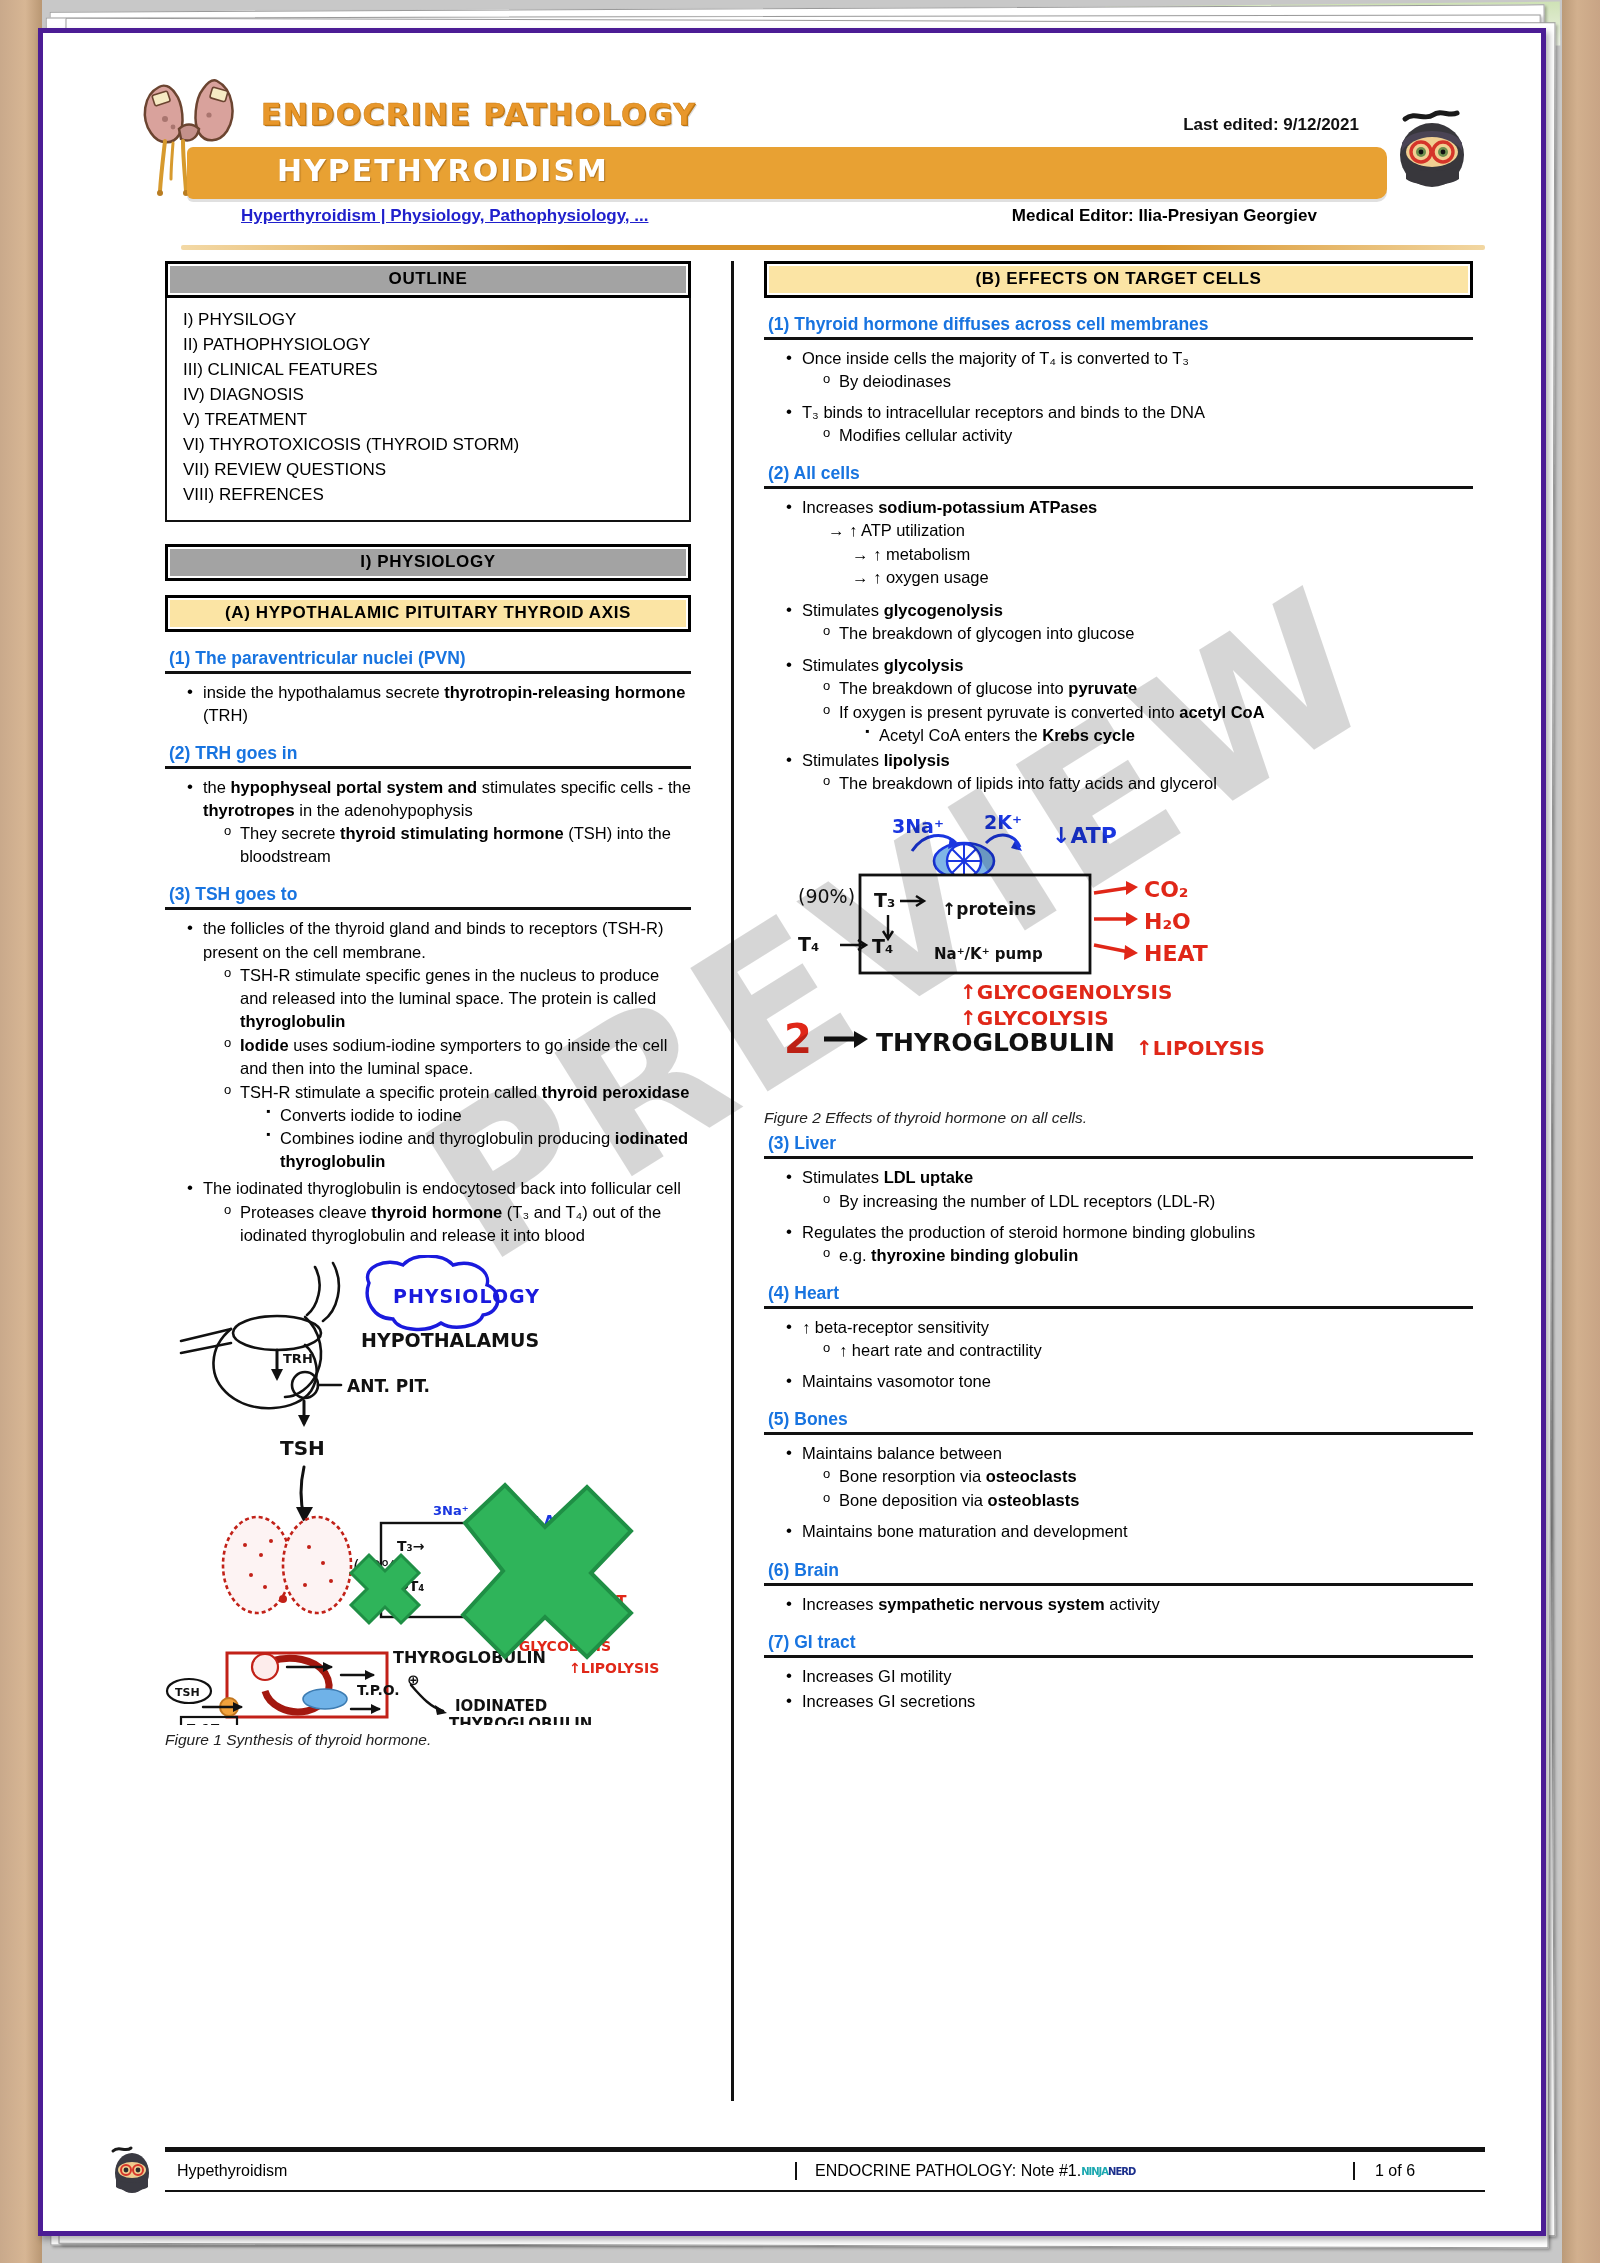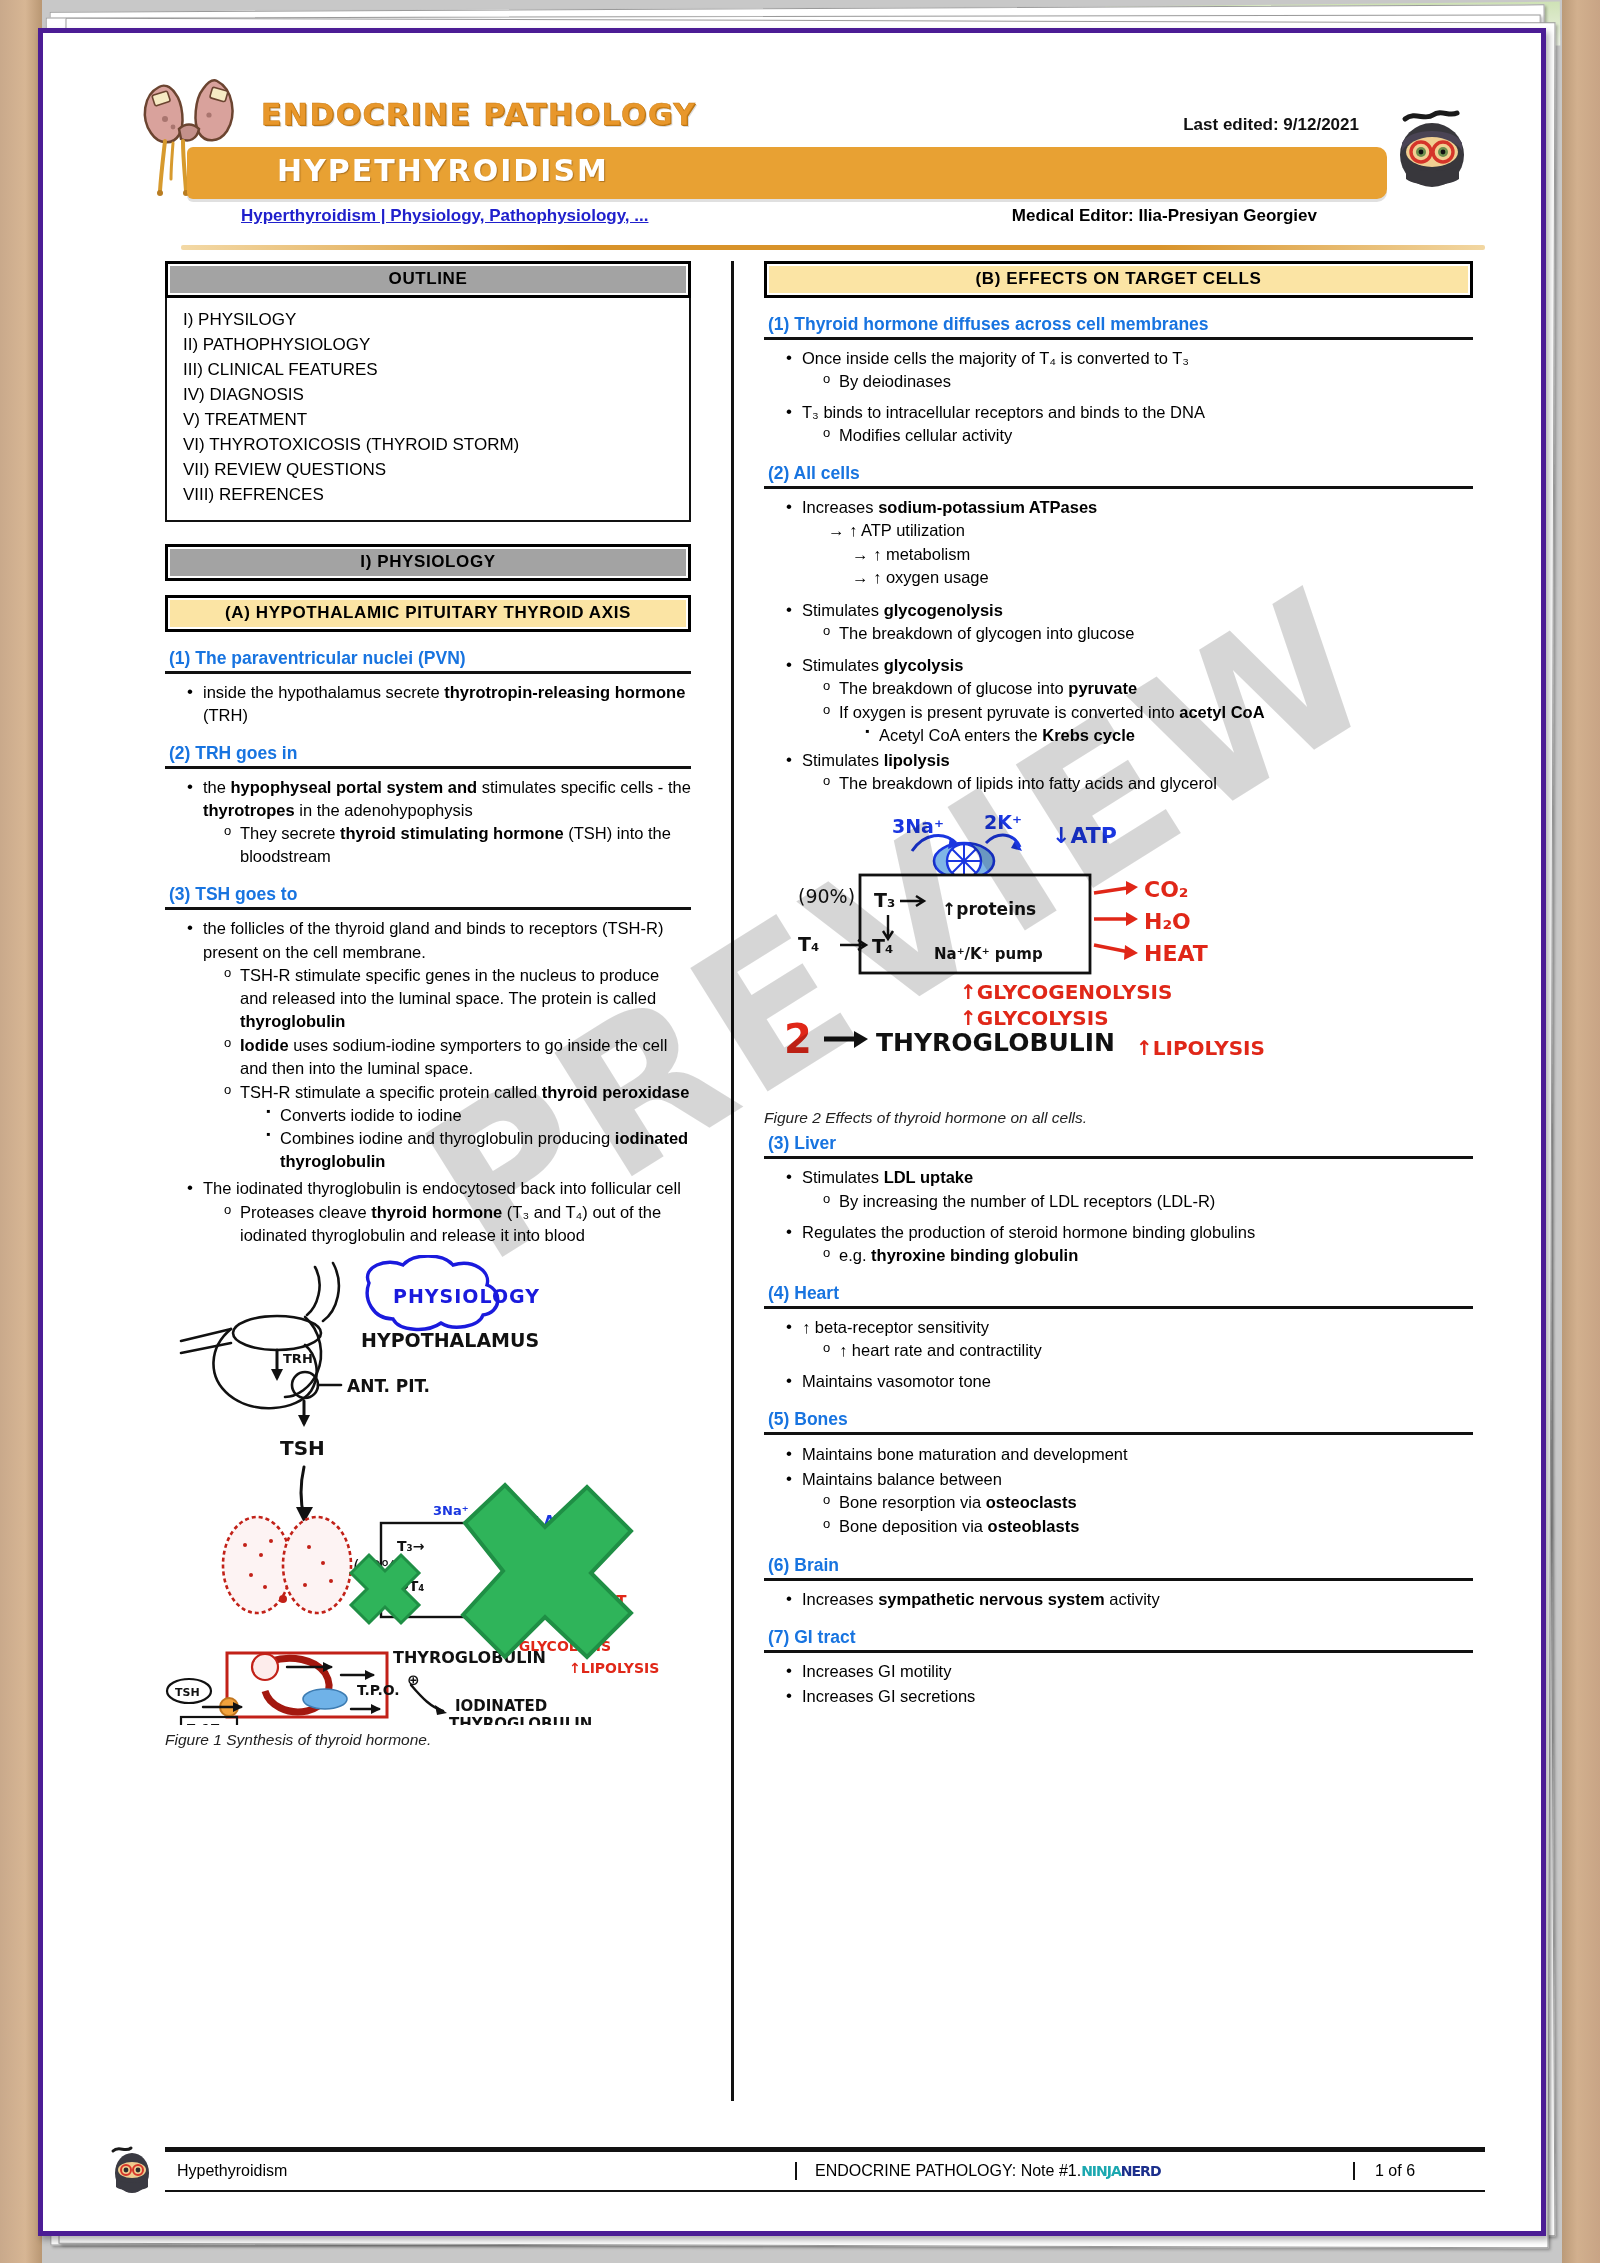--- a/index.html
+++ b/index.html
@@ -206,21 +206,21 @@
   .foot-left{
     flex:1; padding-left:12px; font-size:16px; color:#000;
   }
   .foot-mid{
     width:560px; border-left:2px solid #111; border-right:2px solid #111;
     padding-left:18px; font-size:16px; color:#000;
     display:flex; align-items:center; gap:0;
   }
   .foot-right{ width:130px; padding-left:20px; font-size:16px; }
   .nn-logo{
-    font-family:"DejaVu Sans", sans-serif; font-weight:bold; font-size:14px;
+    font-family:"DejaVu Sans", sans-serif; font-weight:bold; font-size:10px;
     letter-spacing:-1px;
   }
   .nn-logo .t{ color:#1ba8b0; }
   .nn-logo .n{ color:#1b2f8c; }
 </style>
 </head>
 <body>
 
 <div class="desk"></div>
 <div class="tan-strip"></div>
@@ -579,27 +579,27 @@
           <ul class="l2">
                 <li>↑ heart rate and contractility</li>
               </ul>
         </li>
         <li style="margin-top:8px">Maintains vasomotor tone</li>
       </ul>
 
       <div class="sec-head">(5)   Bones</div>
       <div class="sec-rule"></div>
       <ul class="l1">
-        <li style="margin-top:8px">Maintains bone maturation and development</li>
         <li><span>Maintains balance between</span>
           <ul class="l2">
             <li><span>Bone resorption via </span><span class="b">osteoclasts</span></li>
             <li><span>Bone deposition via </span><span class="b">osteoblasts</span></li>
           </ul>
         </li>
+        <li style="margin-top:8px">Maintains bone maturation and development</li>
       </ul>
 
       <div class="sec-head">(6)   Brain</div>
       <div class="sec-rule"></div>
       <ul class="l1">
         <li><span>Increases </span><span class="b">sympathetic nervous system</span><span> activity</span></li>
       </ul>
 
       <div class="sec-head">(7)   GI tract</div>
       <div class="sec-rule"></div>

